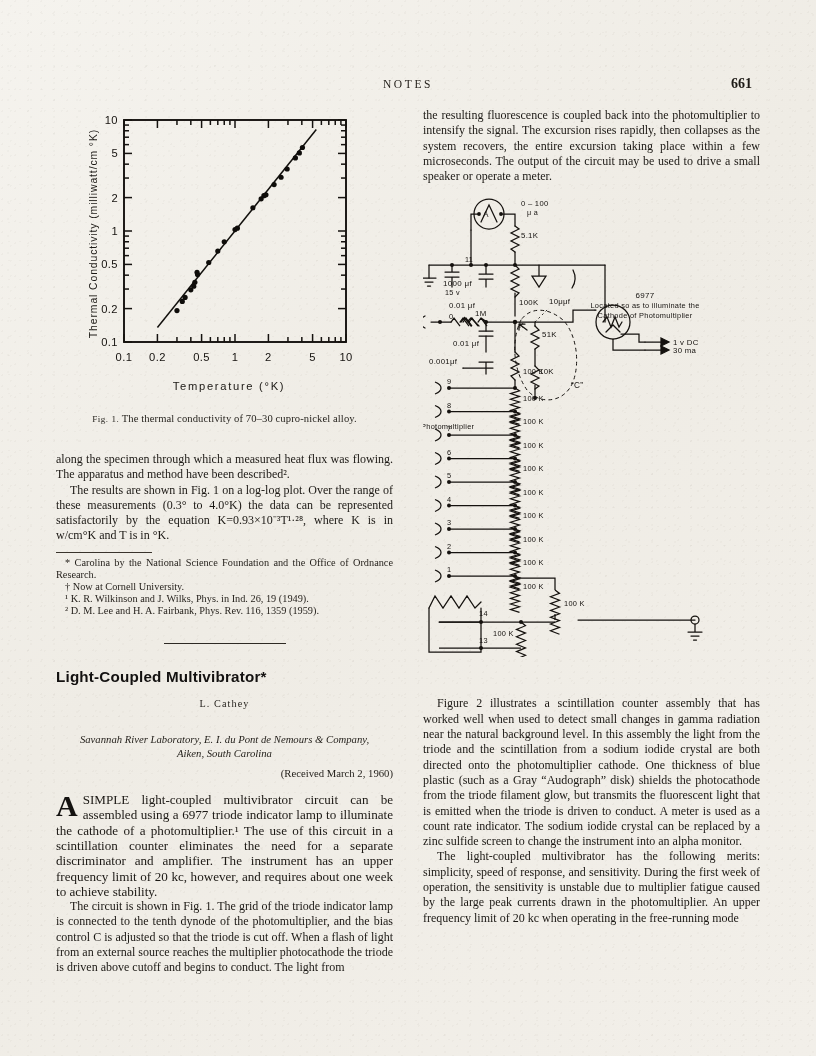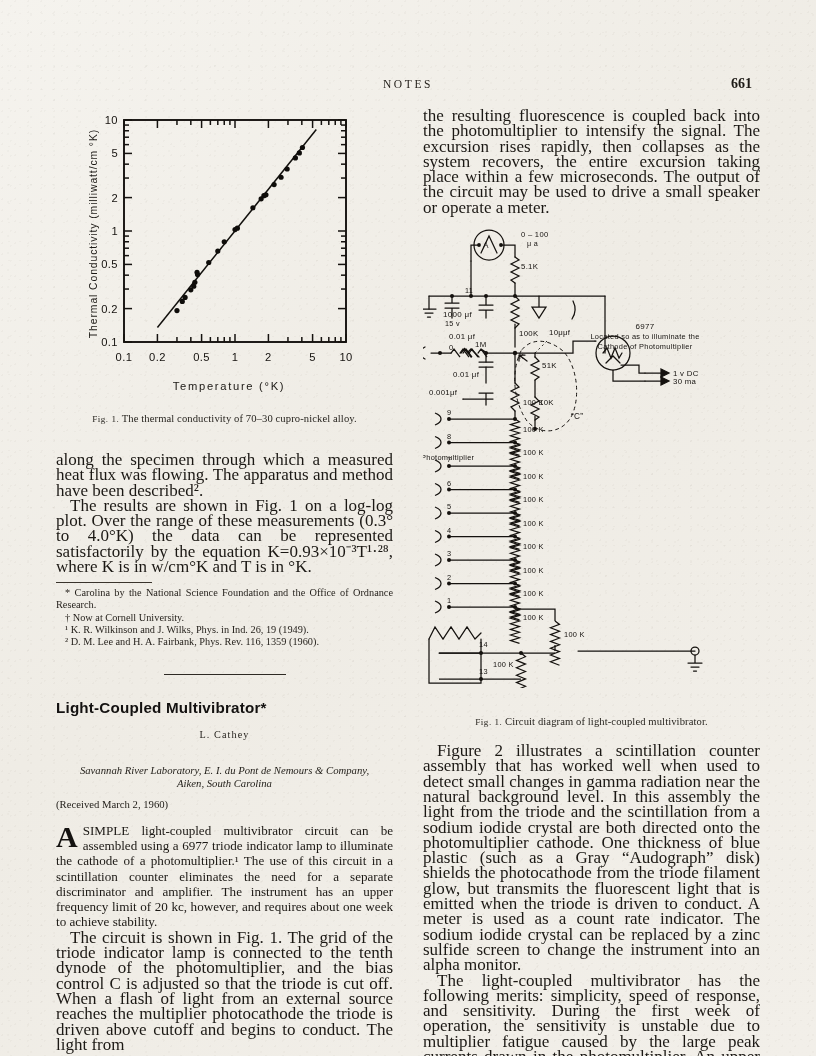--- a/index.html
+++ b/index.html
@@ -38,21 +38,21 @@
     font-size: 14px; font-weight: bold; color: #1d1a16;
   }
 
   
   .col { position: absolute; top: 108px; width: 337px; }
   .col-left  { left: 56px; }
   .col-right { left: 423px; }
 
   p.body {
     margin: 0 0 0 0;
-    font-size: 17px;
+    font-size: 12px;
     line-height: 15.3px;
     text-align: justify;
     text-indent: 14px;
     color: #1b1814;
     hyphens: manual;
   }
   p.body.noind { text-indent: 0; }
   p.body + p.body { margin-top: 0; }
 
   
@@ -116,21 +116,21 @@
     text-align: center; font-size: 10.2px;
     letter-spacing: 1.1px; color: #201d18;
     margin-bottom: 24px;
   }
   .art-affil {
     text-align: center; font-size: 10.7px; line-height: 13.4px;
     font-style: italic; color: #201d18;
     margin-bottom: 7px;
   }
   .art-recv {
-    text-align: left; font-size: 10.7px; color: #201d18;
+    text-align: right; font-size: 10.7px; color: #201d18;
     margin-bottom: 13px;
   }
   
   .dropcap-para {
     font-size: 13.1px; line-height: 15.3px;
     text-align: justify; color: #1b1814; margin: 0;
   }
   .dropcap {
     float: left;
     font-size: 30px; line-height: 24px;
@@ -303,21 +303,21 @@
 
   <div style="height:26px"></div>
 
   <p class="body noind">along the specimen through which a measured heat flux was flowing. The apparatus and method have been described².</p>
   <p class="body">The results are shown in Fig. 1 on a log-log plot. Over the range of these measurements (0.3° to 4.0°K) the data can be represented satisfactorily by the equation K=0.93×10⁻³T¹·²⁸, where K is in w/cm°K and T is in °K.</p>
 
   <div class="fn-rule"></div>
   <p class="fn">* Carolina by the National Science Foundation and the Office of Ordnance Research.</p>
   <p class="fn">† Now at Cornell University.</p>
   <p class="fn">¹ K. R. Wilkinson and J. Wilks, Phys. in Ind. 26, 19 (1949).</p>
-  <p class="fn">² D. M. Lee and H. A. Fairbank, Phys. Rev. 116, 1359 (1960).</p>
+  <p class="fn">² D. M. Lee and H. A. Fairbank, Phys. Rev. 116, 1359 (1959).</p>
 
   <div class="art-rule"></div>
 
   <div class="art-title">Light-Coupled Multivibrator*</div>
   <div class="art-author">L. Cathey</div>
   <div class="art-affil">
     <span>Savannah River Laboratory, E. I. du Pont de Nemours &amp; Company,</span><br>
     <span>Aiken, South Carolina</span>
   </div>
   <div class="art-recv">(Received March 2, 1960)</div>
@@ -529,22 +529,18 @@
           <text x="222" y="106" font-size="8" fill="#1a1714" letter-spacing="0.3" text-anchor="middle">6977</text>
           <text x="222" y="116" font-size="7.4" fill="#1a1714" letter-spacing="0.3" text-anchor="middle">Located so as to illuminate the</text>
           <text x="222" y="126" font-size="7.4" fill="#1a1714" letter-spacing="0.3" text-anchor="middle">Cathode of Photomultiplier</text>
           <text x="250" y="153" font-size="7.8" fill="#1a1714" letter-spacing="0.3">1 v DC</text>
           <text x="250" y="161" font-size="7.8" fill="#1a1714" letter-spacing="0.3">30 ma</text>
           <text x="-2" y="237" font-size="7.4" fill="#1a1714" letter-spacing="0.3">Photomultiplier</text>
         </g>
     </svg>
   </div>
 
-  <div class="fig-cap fig2-cap">
-    <span class="smc">Fig. 1.</span>
-    <span>Circuit diagram of light-coupled multivibrator.</span>
-  </div>
 
   <div style="height:14px"></div>
 
   <p class="body">Figure 2 illustrates a scintillation counter assembly that has worked well when used to detect small changes in gamma radiation near the natural background level. In this assembly the light from the triode and the scintillation from a sodium iodide crystal are both directed onto the photomultiplier cathode. One thickness of blue plastic (such as a Gray “Audograph” disk) shields the photocathode from the triode filament glow, but transmits the fluorescent light that is emitted when the triode is driven to conduct. A meter is used as a count rate indicator. The sodium iodide crystal can be replaced by a zinc sulfide screen to change the instrument into an alpha monitor.</p>
   <p class="body">The light-coupled multivibrator has the following merits: simplicity, speed of response, and sensitivity. During the first week of operation, the sensitivity is unstable due to multiplier fatigue caused by the large peak currents drawn in the photomultiplier. An upper frequency limit of 20 kc when operating in the free-running mode</p>
 </div>
 
 </body></html>

